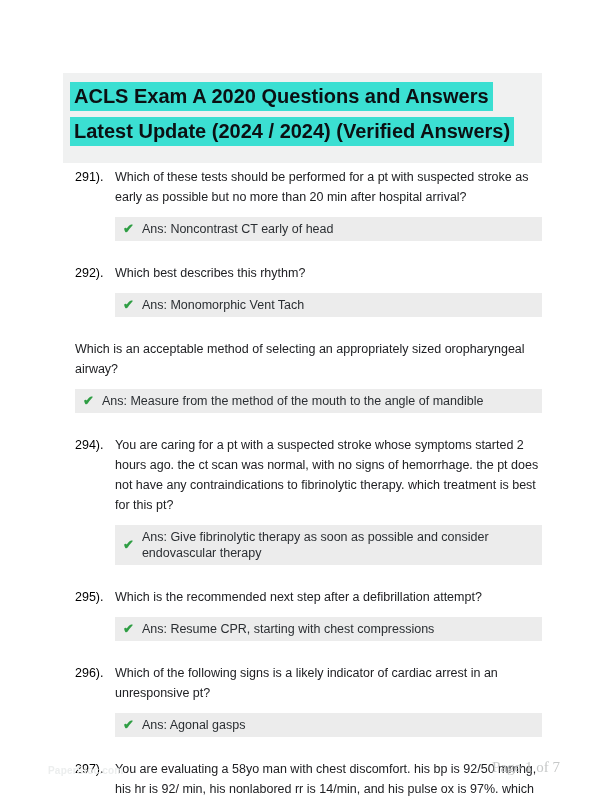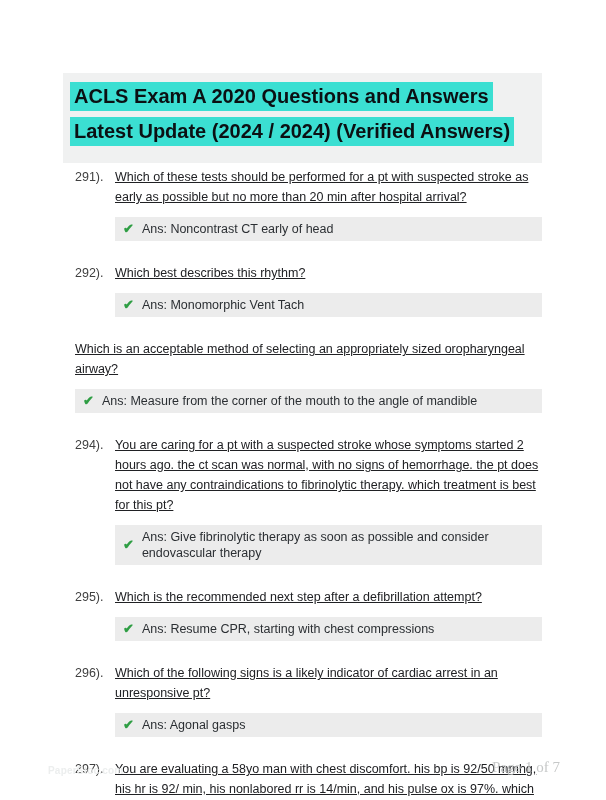--- a/index.html
+++ b/index.html
@@ -42,29 +42,28 @@
   }
   .question {
     display: flex;
     margin-bottom: 22px;
   }
   .qnum {
     flex: none;
     width: 40px;
     font-size: 12.5px;
     line-height: 20px;
-    color: #404040;
+    color: #000000;
   }
   .qbody { flex: 1; min-width: 0; }
   .qtext {
     font-size: 12.5px;
     line-height: 20px;
     color: #202124;
     margin: 0 0 10px 0;
-    text-decoration: underline;
   }
   .answer {
     display: flex;
     align-items: center;
     gap: 8px;
     background: #ececec;
     padding: 4px 8px;
     min-height: 22px;
   }
   .check-icon {
@@ -131,21 +130,21 @@
           <span class="ans-text">Ans: Monomorphic Vent Tach</span>
         </div>
       </div>
     </div>
 
     <div class="question">
       <div class="qbody">
         <p class="qtext">Which is an acceptable method of selecting an appropriately sized oropharyngeal airway?</p>
         <div class="answer">
           <span class="check-icon">✔</span>
-          <span class="ans-text">Ans: Measure from the corner of the mouth to the angle of mandible</span>
+          <span class="ans-text">Ans: Measure from the method of the mouth to the angle of mandible</span>
         </div>
       </div>
     </div>
 
     <div class="question">
       <div class="qnum">294).</div>
       <div class="qbody">
         <p class="qtext">You are caring for a pt with a suspected stroke whose symptoms started 2 hours ago. the ct scan was normal, with no signs of hemorrhage. the pt does not have any contraindications to fibrinolytic therapy. which treatment is best for this pt?</p>
         <div class="answer">
           <span class="check-icon">✔</span>

